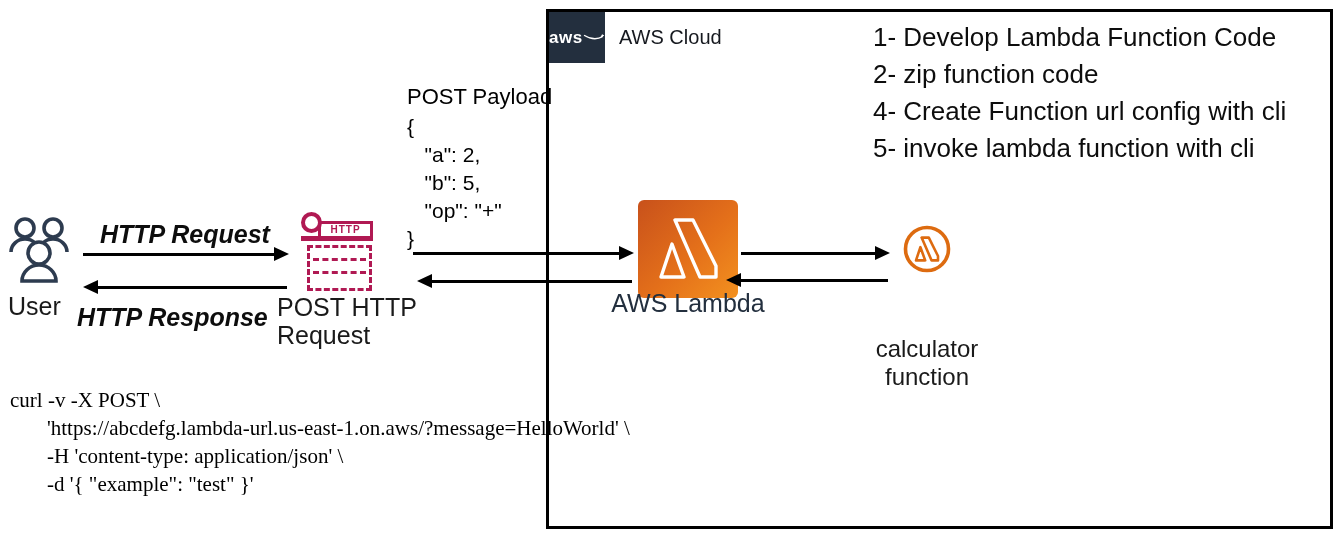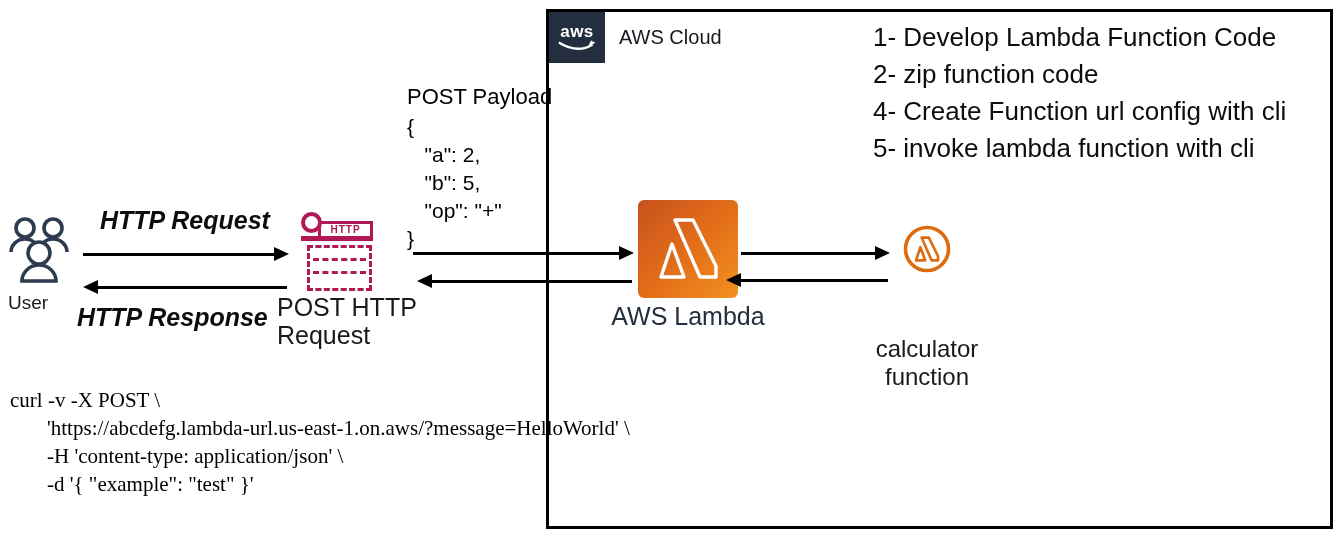--- a/index.html
+++ b/index.html
@@ -17,21 +17,21 @@
     border-left:15px solid #000; border-top:7px solid transparent; border-bottom:7px solid transparent;
   }
   .arrow.left::before {
     content:""; position:absolute; left:-15px; top:-6px;
     border-right:15px solid #000; border-top:7px solid transparent; border-bottom:7px solid transparent;
   }
 
   .flow-label { position:absolute; font-size:25px; font-weight:bold; font-style:italic; color:#0d0d0d; white-space:nowrap; }
 
   
-  .user-label { position:absolute; left:8px; top:292px; font-size:19px; color:#1a1a1a; }
+  .user-label { position:absolute; left:8px; top:292px; font-size:25px; color:#1a1a1a; }
 
   
   .post-icon { position:absolute; left:300px; top:212px; width:78px; height:76px; }
   .post-ring { position:absolute; left:1px; top:0; width:13px; height:13px; border:4.5px solid var(--pink); border-radius:50%; }
   .post-banner { position:absolute; left:18px; top:9px; width:49px; height:12px;
     border:3px solid var(--pink); border-bottom:none; display:flex; align-items:center; justify-content:center; }
   .post-banner span { font-size:10px; font-weight:bold; color:var(--pink); letter-spacing:1px; line-height:1; }
   .post-bar { position:absolute; left:1px; top:24px; width:72px; height:4.5px; background:var(--pink); }
   .post-dots { position:absolute; left:7px; top:33px; width:59px; height:40px; border:3.5px dashed var(--pink); }
   .post-dots .row { position:absolute; left:3px; right:3px; border-top:3.5px dashed var(--pink); }
@@ -40,28 +40,28 @@
 
   
   .payload { position:absolute; left:407px; top:84px; }
   .payload-title { font-size:22px; font-weight:normal; color:#000; margin-bottom:3px; }
   .payload-line { font-size:21px; line-height:28px; color:#000; white-space:pre; }
 
   
   .cloud-box { position:absolute; left:546px; top:9px; width:787px; height:520px;
     border:3px solid #000; box-sizing:border-box; }
   .aws-badge { position:absolute; left:0; top:0; width:56px; height:51px; background:#232f3e;
-    display:flex; flex-direction:column; align-items:center; justify-content:center; }
+    display:flex; flex-direction:row; align-items:center; justify-content:center; }
   .aws-word { color:#fff; font-size:17px; font-weight:bold; line-height:1; letter-spacing:0.5px; }
   .cloud-label { position:absolute; left:70px; top:14px; font-size:20px; color:#16191f; white-space:nowrap; }
 
   
   .lambda-tile { position:absolute; left:638px; top:200px; width:100px; height:98px; border-radius:6px;
     background:linear-gradient(135deg, #c8511b 0%, #e4701a 55%, #f3911f 100%); }
-  .lambda-label { position:absolute; left:608px; top:302px; width:160px; text-align:center;
+  .lambda-label { position:absolute; left:608px; top:289px; width:160px; text-align:center;
     font-size:25px; color:#232f3e; white-space:nowrap; }
 
   
   .calc-icon { position:absolute; left:902px; top:224px; width:50px; height:50px; }
   .calc-label { position:absolute; left:863px; top:290px; width:128px; text-align:center;
     font-size:24px; line-height:1.16; color:#1a1a1a;margin-top:45px; }
 
   
   .steps { position:absolute; left:873px; top:19px; }
   .step { font-size:26px; line-height:37px; color:#0d0d0d; white-space:nowrap; }
@@ -94,21 +94,21 @@
       <circle cx="17" cy="12" r="9"></circle>
       <circle cx="45" cy="12" r="9"></circle>
       <path d="M3 36 a14 13 0 0 1 28 0"></path>
       <path d="M31 36 a14 13 0 0 1 28 0"></path>
       <circle cx="31" cy="37" r="11" fill="#ffffff"></circle>
       <path d="M14 65 a17 16 0 0 1 34 0 z" fill="#ffffff"></path>
     </g>
   </svg>
   <div class="user-label">User</div>
 
-  <div class="flow-label" style="left:100px; top:206px;">HTTP Request</div>
+  <div class="flow-label" style="left:100px; top:220px;">HTTP Request</div>
   <div class="arrow right" style="left:83px; top:253px; width:191px;"></div>
   <div class="arrow left" style="left:98px; top:286px; width:189px;"></div>
   <div class="flow-label" style="left:77px; top:303px;">HTTP Response</div>
 
   <div class="post-icon">
     <div class="post-ring"></div>
     <div class="post-banner">
       <span>HTTP</span>
     </div>
     <div class="post-bar"></div>

